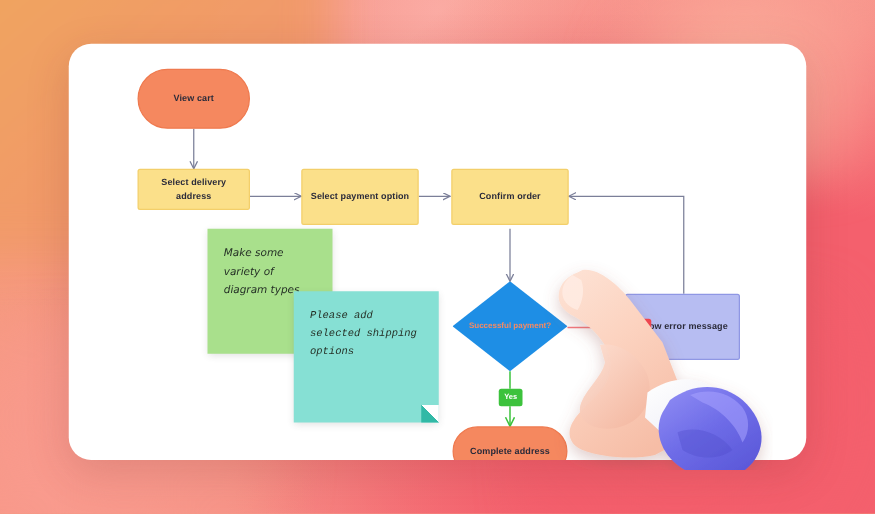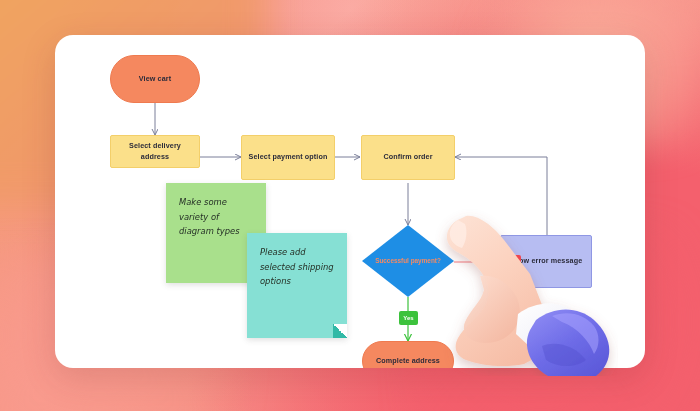--- a/index.html
+++ b/index.html
@@ -178,21 +178,21 @@
 
       <div class="badge no" style="left:445px;top:220px;width:21px;height:14px;">No</div>
 
       <div class="badge yes" style="left:344px;top:276px;width:19px;height:14px;">Yes</div>
 
       <div class="sticky green" style="left:63px;top:148px;width:100px;height:100px;margin-left:48px;">
         <span>Make some variety of diagram types</span>
         <span class="corner"></span>
       </div>
 
-      <div class="sticky teal" style="left:192px;top:198px;width:100px;height:105px;">
+      <div class="sticky teal" style="left:180px;top:198px;width:116px;height:105px;font-family:Liberation Mono, monospace;">
         <span>Please add selected shipping options</span>
         <span class="corner"></span>
       </div>
 
     </div>
   </div>
 
   <svg class="hand" viewBox="0 0 200 180">
     <defs>
       <linearGradient id="skin" x1="0" y1="0" x2="0.6" y2="1">

